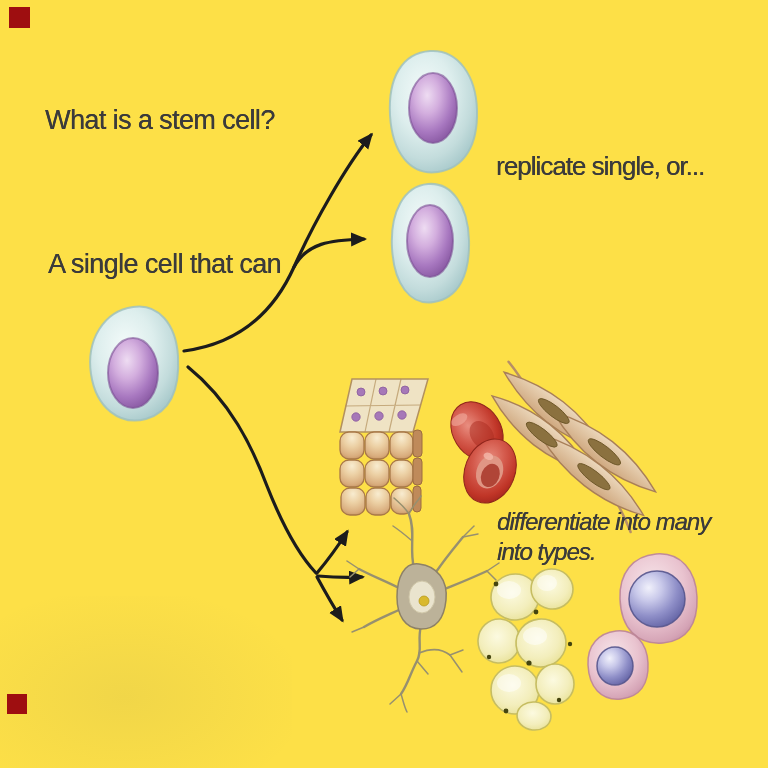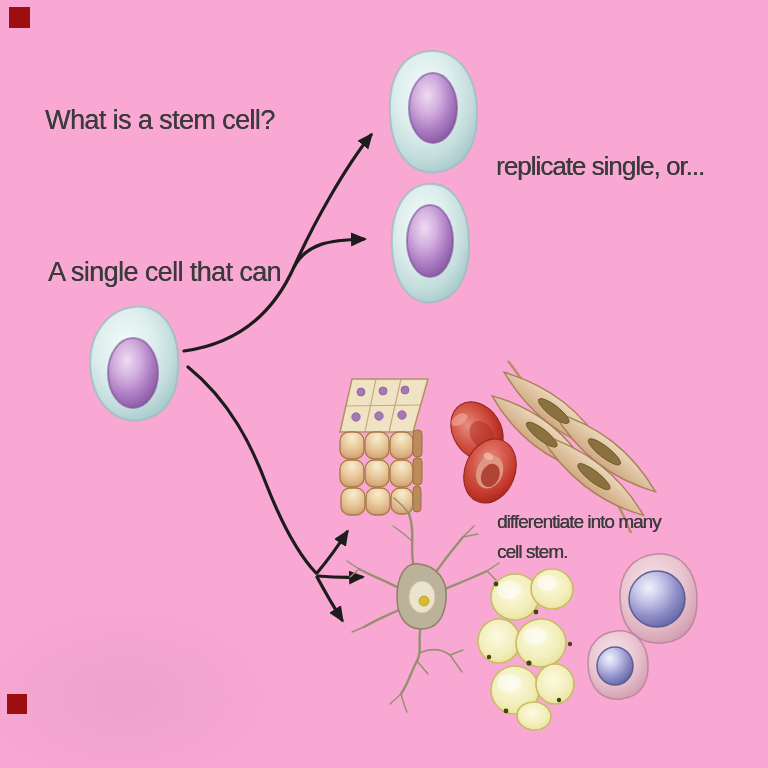--- a/index.html
+++ b/index.html
@@ -1,28 +1,28 @@
 <!DOCTYPE html>
 <html><head>
 <meta charset="utf-8">
 <style>
   html,body{margin:0;padding:0;background:#ffffff;}
-  .canvas{position:relative;width:768px;height:768px;background:#f9a8d4;overflow:hidden;
+  .canvas{position:relative;width:768px;height:768px;background:#fde047;overflow:hidden;
           font-family:"Liberation Sans","DejaVu Sans",sans-serif;}
   .wash{position:absolute;left:-12px;top:596px;width:304px;height:184px;pointer-events:none;
         background:radial-gradient(ellipse at 45% 55%, rgba(90,90,90,0.075), rgba(90,90,90,0) 78%);}
   .marker{position:absolute;background:#9e0e10;}
   .marker.tl{left:9px;top:7px;width:21px;height:21px;}
   .marker.bl{left:7px;top:694px;width:20px;height:20px;}
   .lbl{position:absolute;color:#3b3b3b;letter-spacing:-0.6px;white-space:nowrap;
        text-shadow:0.3px 0 0 currentColor;}
   .lbl-question{left:45px;top:105px;font-size:27px;}
-  .lbl-subject{left:48px;top:249px;font-size:27px;margin-top:8px;}
+  .lbl-subject{left:48px;top:249px;font-size:27px;}
   .lbl-replicate{left:496px;top:151px;font-size:26px;letter-spacing:-1px;}
-  .lbl-diff{left:497px;top:507px;font-size:19px;line-height:30px;letter-spacing:-1px;}
+  .lbl-diff{left:497px;top:507px;font-size:24px;line-height:30px;letter-spacing:-1px;font-style:italic;}
   .lbl-diff span{display:block;}
   svg.gfx{position:absolute;left:0;top:0;}
 </style>
 </head>
 <body>
 
 <div class="canvas">
 
   <div class="wash"></div>
   <div class="marker tl"></div>
@@ -230,16 +230,16 @@
       <path d="M 616 631 C 635 629 647 643 648 663 C 649 684 640 697 621 699 C 601 701 589 687 588 665 C 587 645 599 633 616 631 Z" fill="url(#pink)" stroke="#bb8498" stroke-width="1.5" stroke-opacity="0.9"></path>
       <ellipse cx="615" cy="666" rx="18" ry="19" fill="url(#wbcnuc)" stroke="#55558d" stroke-width="1.5" stroke-opacity="0.9"></ellipse>
     </g>
   </svg>
 
   <div class="lbl lbl-question">What is a stem cell?</div>
   <div class="lbl lbl-subject">A single cell that can</div>
   <div class="lbl lbl-replicate">replicate single, or...</div>
   <div class="lbl lbl-diff">
     <span>differentiate into many</span>
-    <span>cell stem.</span>
+    <span>into types.</span>
   </div>
 
 </div>
 
 </body></html>

